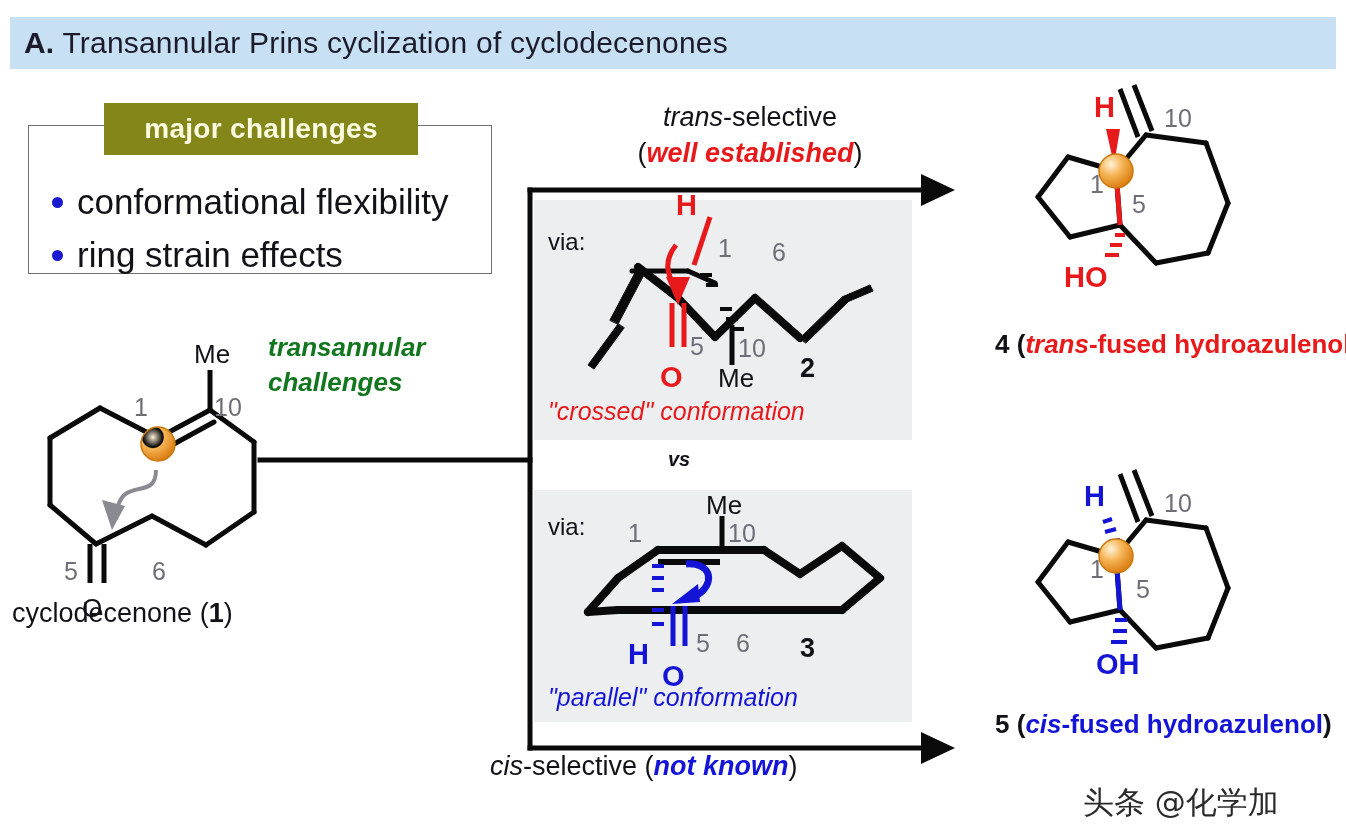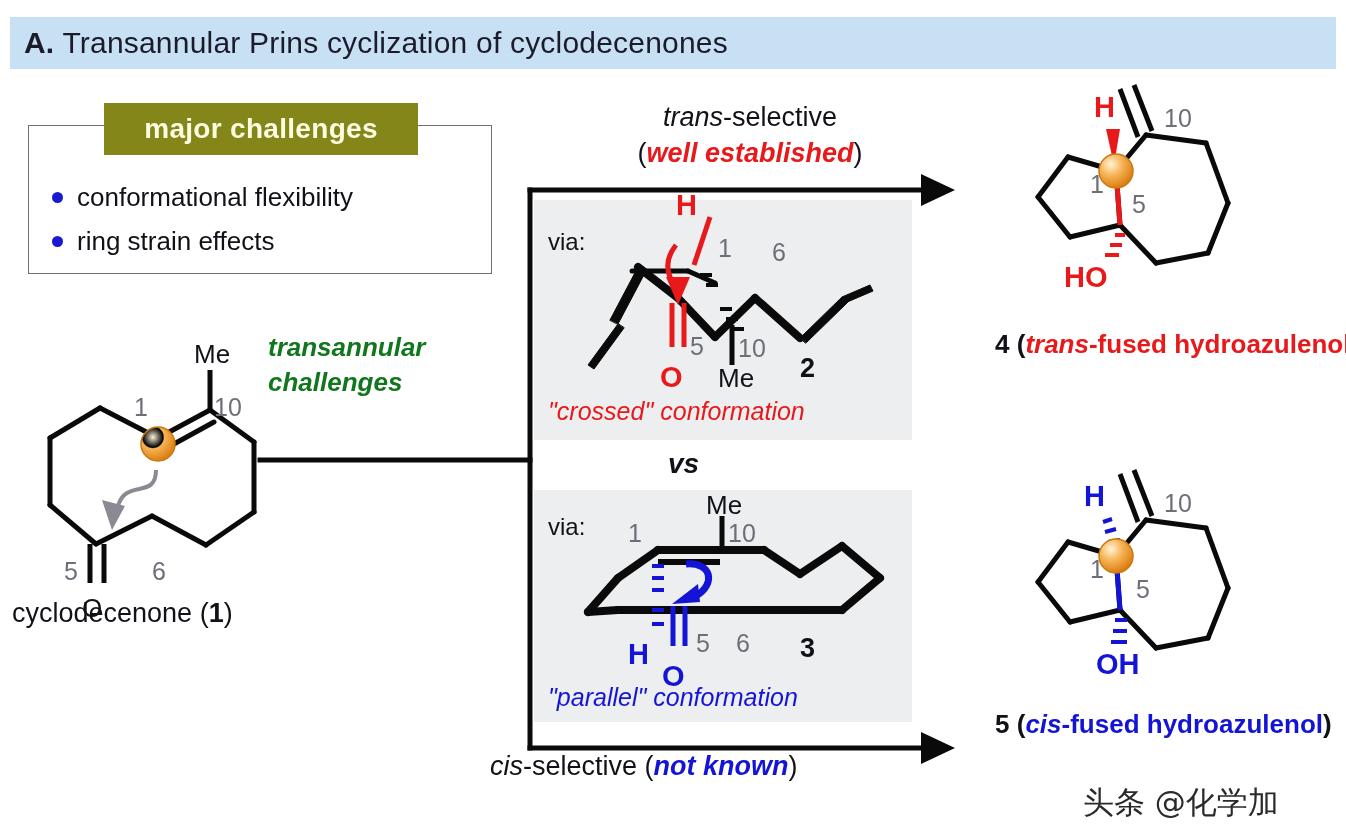--- a/index.html
+++ b/index.html
@@ -34,21 +34,21 @@
     font-size:28px;font-weight:bold;
     display:flex;align-items:center;justify-content:center;
     letter-spacing:.3px;
   }
   .chal-list{position:absolute;left:52px;top:182px;width:430px;}
   .chal-item{display:flex;align-items:center;margin-bottom:13px;}
   .chal-bullet{
     width:11px;height:11px;border-radius:50%;background:#1a1ad0;
     margin-right:14px;flex:none;
   }
-  .chal-label{font-size:26px;color:#111118;}
+  .chal-label{font-size:35px;color:#111118;}
 
   
   .green-label{
     position:absolute;left:268px;top:330px;width:236px;
     color:#12761e;
     font-size:26px;font-weight:bold;font-style:italic;line-height:1.33;
   }
 
   
   .cap{position:absolute;white-space:nowrap;}
@@ -63,21 +63,21 @@
   .trans-sel .redbi{color:#e8191b;font-weight:bold;font-style:italic;}
 
   .cis-sel{
     left:490px;top:751px;width:460px;
     font-size:27px;color:#111118;
   }
   .cis-sel .it{font-style:italic;}
   .cis-sel .bluebi{color:#1414d6;font-weight:bold;font-style:italic;}
 
   .vs-label{
-    left:668px;top:448px;font-size:28px;font-weight:bold;font-style:italic;color:#111118;
+    left:668px;top:448px;font-size:20px;font-weight:bold;font-style:italic;color:#111118;
   }
 
   .prod4-cap{
     left:995px;top:327px;width:330px;
     font-size:26px;line-height:1.33;color:#111118;font-weight:bold;
   }
   .prod5-cap{
     left:995px;top:707px;width:330px;
     font-size:26px;line-height:1.33;color:#111118;font-weight:bold;
   }

